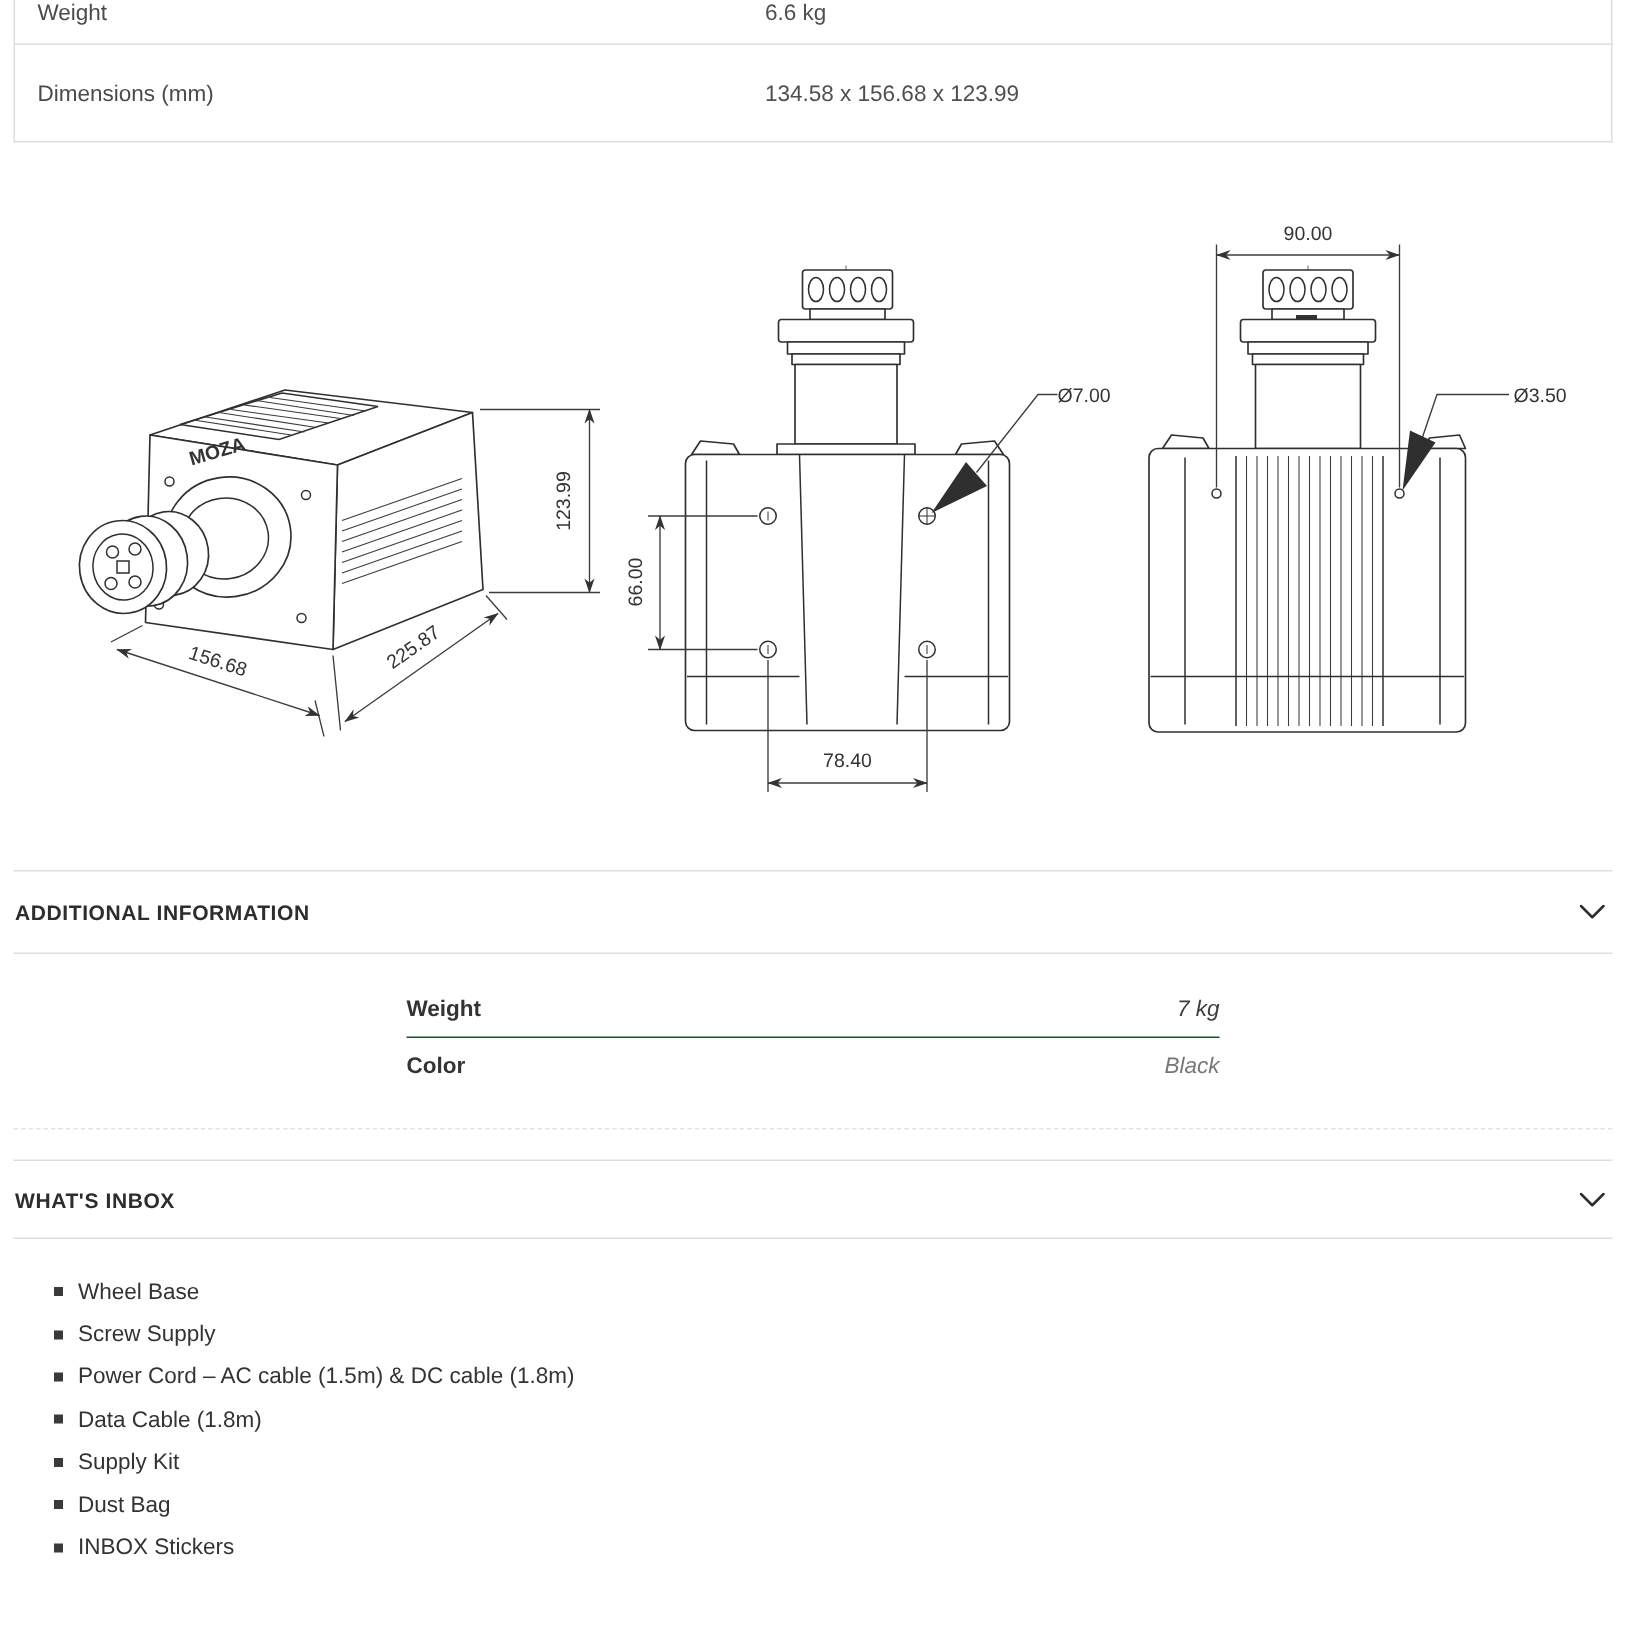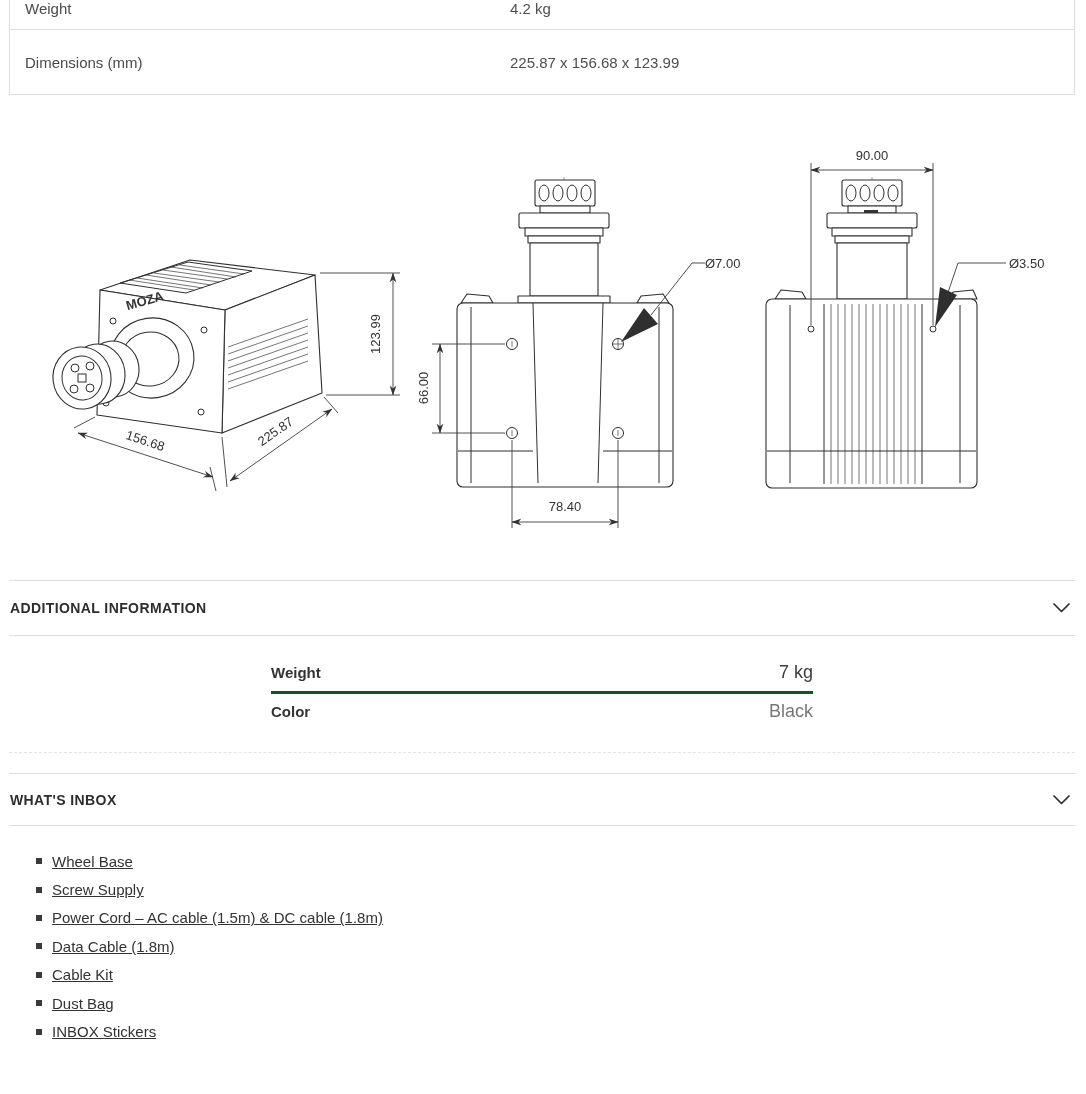--- a/index.html
+++ b/index.html
@@ -43,42 +43,42 @@
     font-size:14px; font-weight:bold; color:#2d2d2d; letter-spacing:.4px;
   }
   .sec-additional { margin-top:5px; }
   .sec-additional .acc-head { height:56px;gap:44px; }
   .sec-inbox .acc-head { height:53px; }
   .chev { width:17px; height:10px; flex:0 0 auto; }
 
   .info-body { padding:18px 0 24px 0; border-bottom:1px dashed #e3e3e3; }
   .info-table { width:542px; margin:0 auto; }
   .info-row { display:flex; align-items:center; height:37px; }
-  .info-row + .info-row { border-top:3px solid #14532d; }
+  .info-row + .info-row { border-top:1px solid #14532d; }
   .info-label { font-size:15px; font-weight:bold; color:#333; }
-  .info-value { margin-left:auto; font-size:18px; color:#3d3d3d; }
+  .info-value { margin-left:auto; font-size:15px; color:#3d3d3d;font-style:italic; }
   .info-value.muted { color:#777; }
 
   .sec-inbox { margin-top:20px; }
   .inbox-list { list-style:none; padding:21px 0 18px 0; }
   .inbox-list li { display:flex; align-items:center; height:28.4px; padding-left:27px; }
   .bullet { width:6px; height:6px; background:#3a3a3a; margin-right:10px; flex:0 0 auto; }
-  .item-text { font-size:15px; color:#333;text-decoration:underline; }
+  .item-text { font-size:15px; color:#333; }
 </style>
 </head>
 <body>
 
 <div class="spec-table">
   <div class="spec-row clipped">
     <div class="spec-label">Weight</div>
-    <div class="spec-value">4.2 kg</div>
+    <div class="spec-value">6.6 kg</div>
   </div>
   <div class="spec-row full">
     <div class="spec-label">Dimensions (mm)</div>
-    <div class="spec-value">225.87 x 156.68 x 123.99</div>
+    <div class="spec-value">134.58 x 156.68 x 123.99</div>
   </div>
 </div>
 
 <div class="drawing-wrap">
 <svg width="1086" height="460" viewBox="0 0 1086 460">
   <defs>
     <marker id="arw" viewBox="0 0 10 8" markerWidth="11" markerHeight="9" refX="9.5" refY="4" orient="auto-start-reverse">
       <path d="M10,4 L0,0.6 L3,4 L0,7.4 Z" fill="#333"></path>
     </marker>
   </defs>
@@ -282,21 +282,21 @@
     <li>
         <span class="bullet"></span>
         <span class="item-text">Power Cord – AC cable (1.5m) &amp; DC cable (1.8m)</span>
       </li>
     <li>
         <span class="bullet"></span>
         <span class="item-text">Data Cable (1.8m)</span>
       </li>
     <li>
         <span class="bullet"></span>
-        <span class="item-text">Cable Kit</span>
+        <span class="item-text">Supply Kit</span>
       </li>
     <li>
         <span class="bullet"></span>
         <span class="item-text">Dust Bag</span>
       </li>
     <li>
         <span class="bullet"></span>
         <span class="item-text">INBOX Stickers</span>
       </li>
   </ul>

